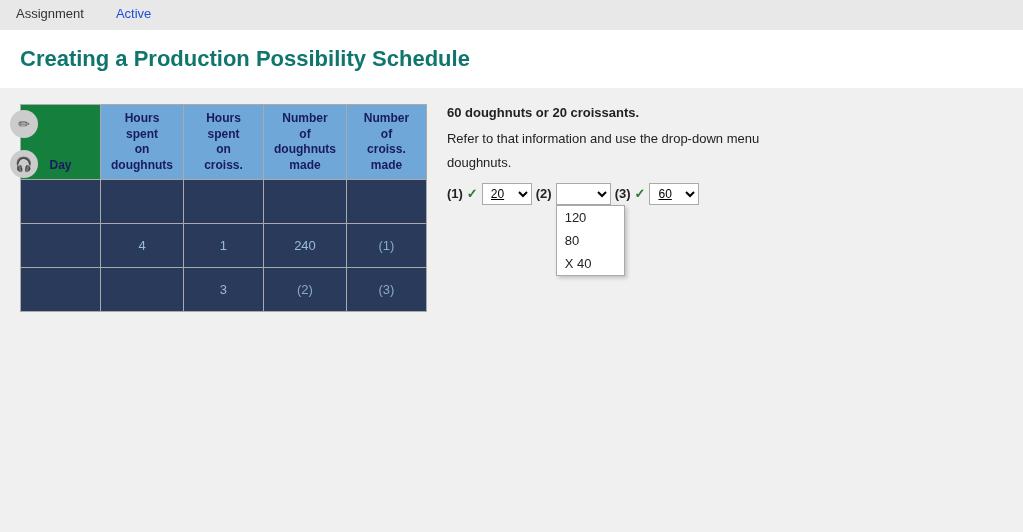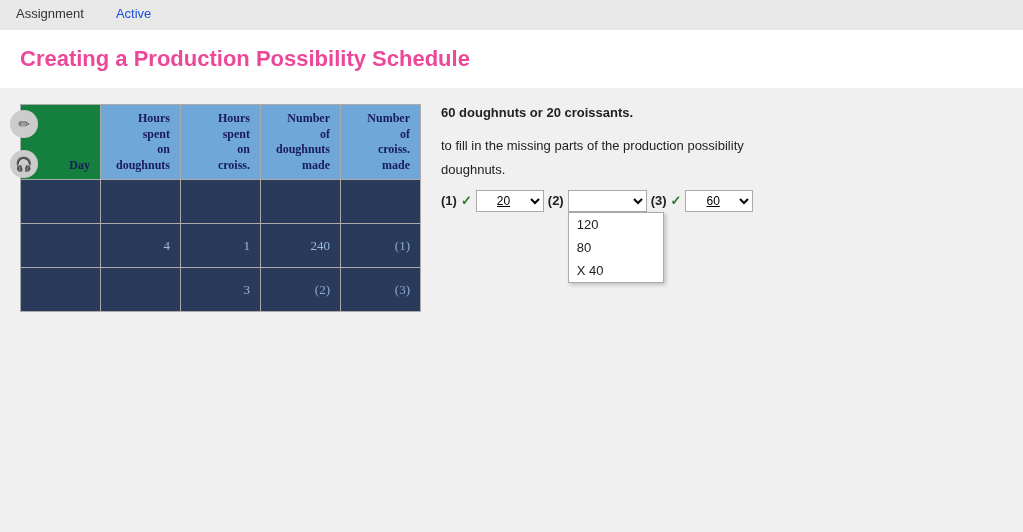--- a/index.html
+++ b/index.html
@@ -62,21 +62,21 @@
 
     .page-title-bar {
       background: #fff;
       padding: 16px 20px;
       margin: 0;
     }
 
     .page-title {
       font-size: 22px;
       font-weight: bold;
-      color: #ec4899;
+      color: #0f766e;
     }
 
     .content-area {
       display: flex;
       flex-direction: row;
       padding: 16px 20px;
       gap: 20px;
       flex: 1;
     }
 
@@ -85,23 +85,22 @@
     }
 
     table {
       border-collapse: collapse;
       font-size: 12px;
     }
 
     table th, table td {
       border: 1px solid #aaa;
       padding: 6px 10px;
-      text-align: right;
+      text-align: center;
       min-width: 80px;
-      font-family: Liberation Serif, serif;
     }
 
     table thead th {
       background: #6fa8d8;
       color: #1a1a5e;
       font-weight: bold;
       vertical-align: bottom;
       line-height: 1.3;
     }
 
@@ -133,60 +132,60 @@
       color: #222;
     }
 
     .info-panel p {
       margin-bottom: 6px;
       line-height: 1.4;
     }
 
     .info-panel .bold-line {
       font-weight: bold;
-      margin-bottom: 15px;
+      margin-bottom: 8px;
     }
 
     .dropdown-row {
       display: flex;
       align-items: center;
       gap: 4px;
       margin-top: 10px;
       flex-wrap: wrap;
     }
 
     .check-icon {
       color: #2a7a2a;
       font-weight: bold;
       font-size: 13px;
     }
 
     select {
       font-size: 12px;
-      padding: 2px 16px;
+      padding: 2px 4px;
       border: 1px solid #aaa;
       background: white;
       cursor: pointer;
       min-width: 50px;
       text-decoration: underline;
     }
 
     .dropdown-open-container {
       position: relative;
       display: inline-block;
     }
 
     .dropdown-options {
       position: absolute;
       top: 100%;
       left: 0;
       background: white;
       border: 1px solid #aaa;
       z-index: 10;
-      width: 96px;
+      width: 69px;
       box-shadow: 2px 2px 4px rgba(0,0,0,0.2);
     }
 
     .dropdown-options div {
       padding: 4px 8px;
       font-size: 13px;
       cursor: pointer;
       color: #222;
     }
 
@@ -247,21 +246,21 @@
             <td class="light-text">3</td>
             <td class="bracket-text">(2)</td>
             <td class="bracket-text">(3)</td>
           </tr>
         </tbody>
       </table>
     </div>
 
     <div class="info-panel">
       <p class="bold-line">60 doughnuts or 20 croissants.</p>
-      <p>to fill in the missing parts of the production possibility</p>
+      <p>Refer to that information and use the drop-down menu</p>
       <p>doughnuts.</p>
 
       <div class="dropdown-row">
 
         <span class="num-label">(1)</span>
         <span class="check-icon">✓</span>
         <select>
           <option>20</option>
           <option>40</option>
           <option>60</option>

